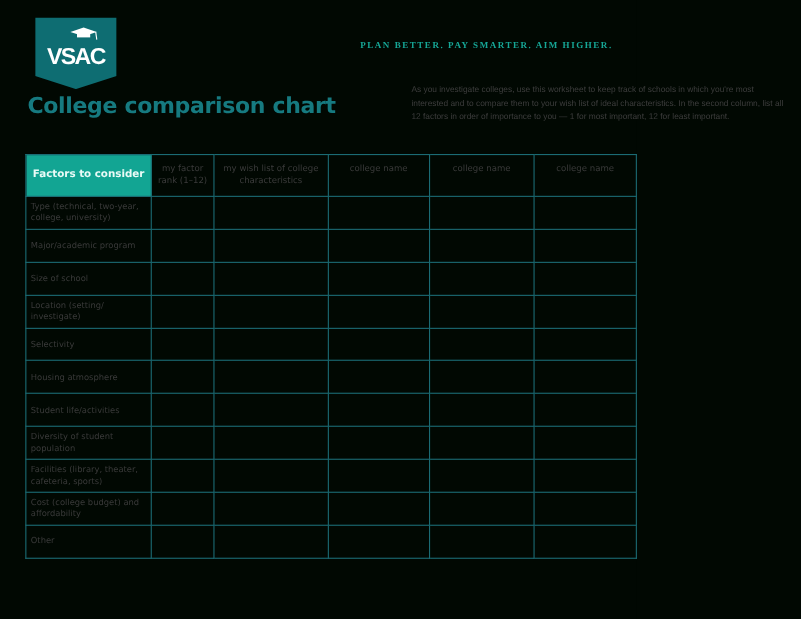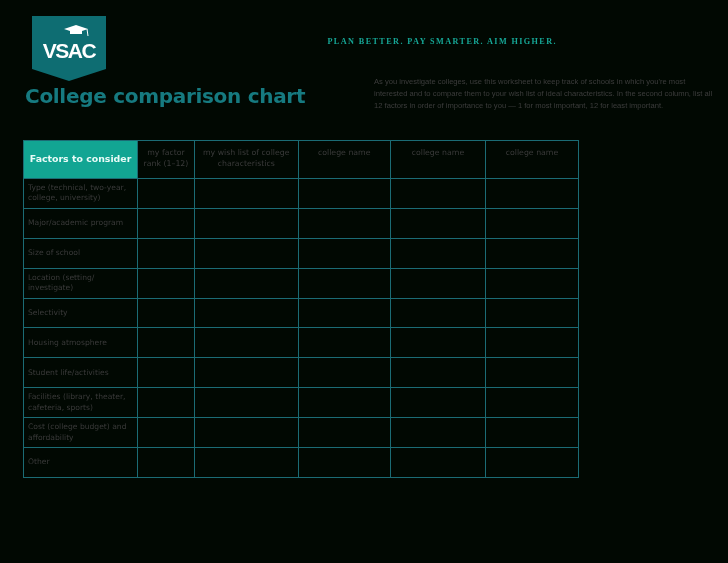--- a/index.html
+++ b/index.html
@@ -192,20 +192,28 @@
       </tr>
       <tr class="body-row">
         <td class="factor">Student life/activities</td>
         <td></td>
         <td></td>
         <td></td>
         <td></td>
         <td></td>
       </tr>
       <tr class="body-row">
+        <td class="factor">Diversity of student population</td>
+        <td></td>
+        <td></td>
+        <td></td>
+        <td></td>
+        <td></td>
+      </tr>
+      <tr class="body-row">
         <td class="factor">Facilities (library, theater, cafeteria, sports)</td>
         <td></td>
         <td></td>
         <td></td>
         <td></td>
         <td></td>
       </tr>
       <tr class="body-row">
         <td class="factor">Cost (college budget) and affordability</td>
         <td></td>

